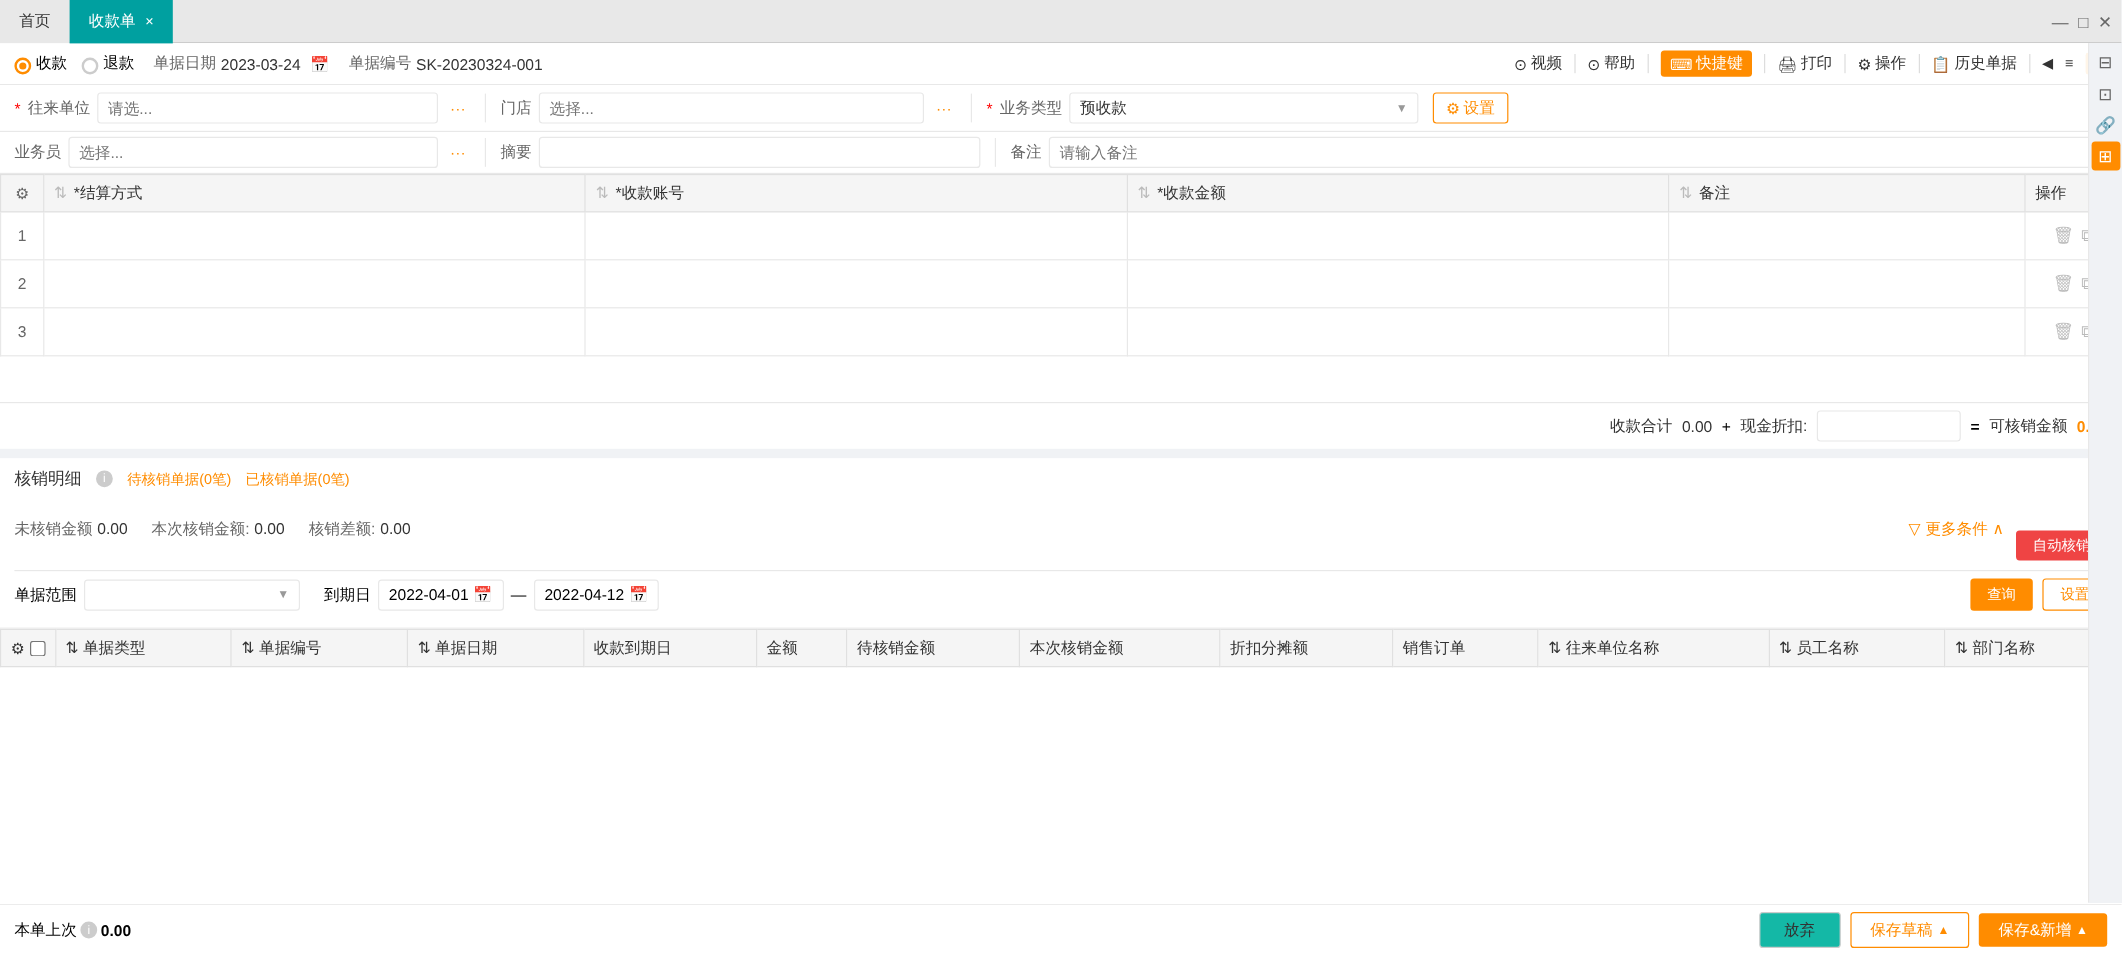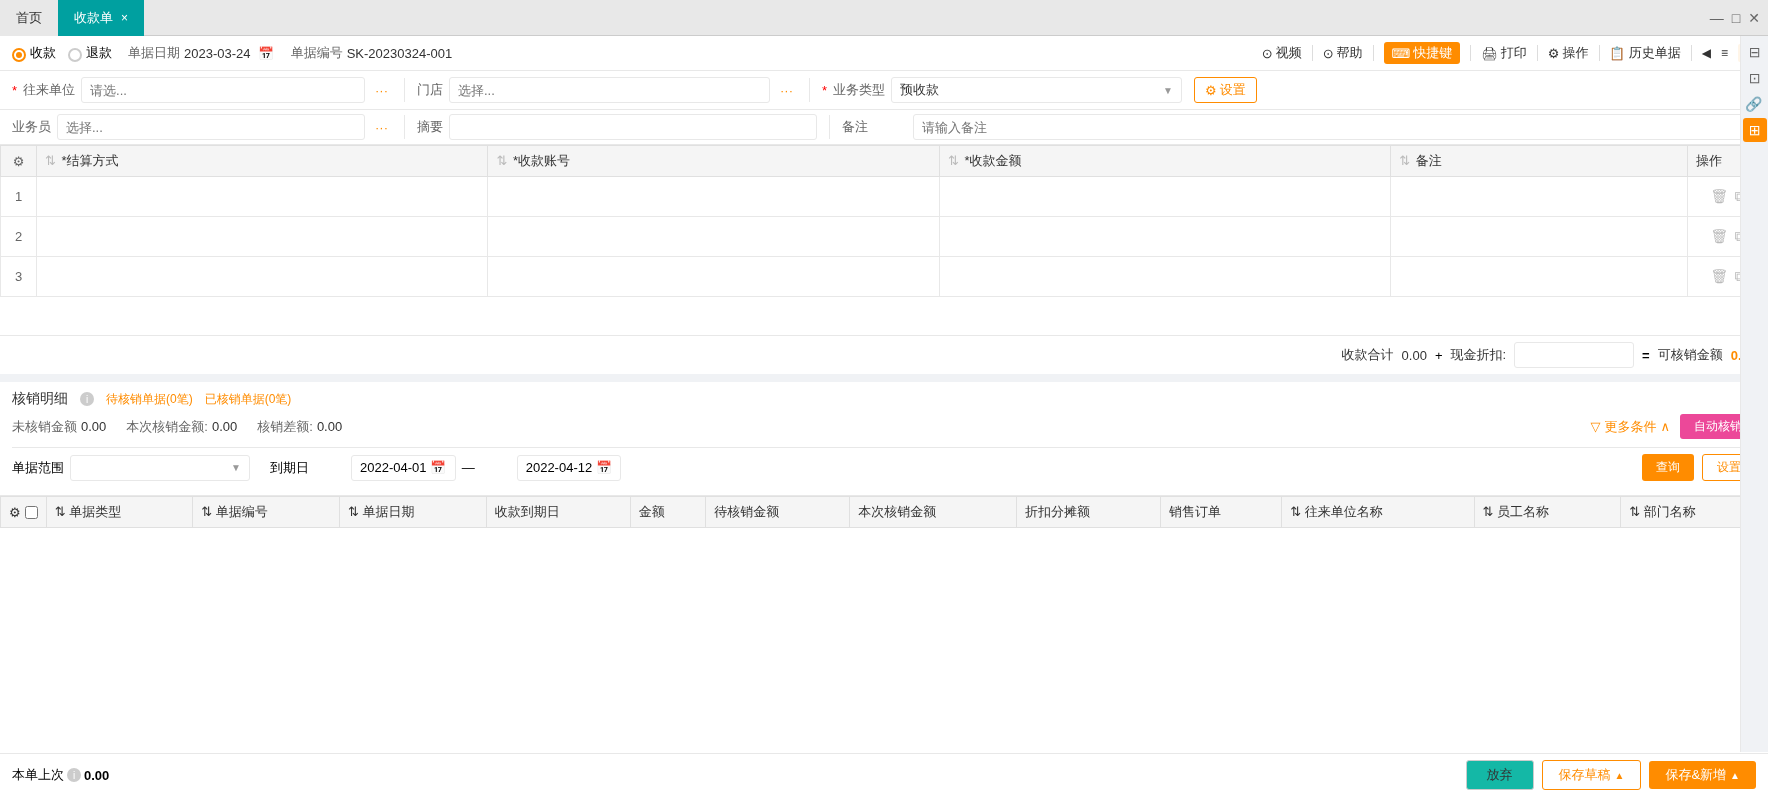--- a/index.html
+++ b/index.html
@@ -149,39 +149,39 @@
     .reconcile-title { font-size: 14px; font-weight: normal; color: #333; }
     .info-icon { width: 14px; height: 14px; border-radius: 50%; background: #ccc; color: #fff; font-size: 10px; display: inline-flex; align-items: center; justify-content: center; cursor: pointer; }
     .tab-link { color: #ff8c00; cursor: pointer; font-size: 12px; }
 
     .reconcile-stats { display: flex; align-items: center; gap: 20px; margin-bottom: 8px; }
     .stat-item { display: flex; align-items: center; gap: 4px; }
     .stat-label { color: #666; }
     .stat-value { color: #333; }
     .filter-btn { display: flex; align-items: center; gap: 4px; color: #ff8c00; cursor: pointer; font-size: 12px; }
     .auto-btn {
-      background: #ec4899; color: #fff; border: none;
-      padding: 4px 14px; border-radius: 3px; cursor: pointer; font-size: 12px;
+      background: #ef4444; color: #fff; border: none;
+      padding: 4px 14px; border-radius: 3px; cursor: pointer; font-size: 12px; margin-top: 28px;
     }
 
     .reconcile-filter-row {
       display: flex; align-items: center; gap: 20px;
       padding: 6px 0; border-top: 1px solid #e8e8e8;
     }
     .filter-field { display: flex; align-items: center; gap: 6px; }
     .filter-select {
       border: 1px solid #e8e8e8; border-radius: 3px;
       padding: 3px 8px; height: 26px; width: 200px;
       display: flex; align-items: center; justify-content: space-between;
       background: #fff; cursor: pointer;
     }
     .date-input {
       border: 1px solid #e8e8e8; border-radius: 3px;
       padding: 3px 8px; height: 26px; background: #fff;
-      display: flex; align-items: center; gap: 4px; margin-left: 36px;
+      display: flex; align-items: center; gap: 4px;
     }
     .query-btn {
       background: #ff8c00; color: #fff; border: none;
       padding: 4px 14px; border-radius: 3px; cursor: pointer; font-size: 12px;
     }
     .filter-setting-btn {
       background: #fff; border: 1px solid #ff8c00; color: #ff8c00;
       padding: 4px 14px; border-radius: 3px; cursor: pointer; font-size: 12px;
     }
 
@@ -366,21 +366,21 @@
     <div class="field-divider"></div>
 
     <div class="form-field" style="max-width:400px;">
       <span class="field-label">摘要</span>
       <input class="field-input" style="width: 280px;">
     </div>
     <div class="field-divider"></div>
 
     <div class="form-field">
       <span class="field-label">备注</span>
-      <input class="field-input" style="flex: 1 1 0%; margin-left: 39px;" placeholder="请输入备注">
+      <input class="field-input" style="flex: 1 1 0%;" placeholder="请输入备注">
     </div>
   </div>
 
   <div class="table-container" style="max-height:190px;">
     <table>
       <thead>
         <tr>
           <th class="gear-col">
             <span class="settings-gear">⚙</span>
           </th>

